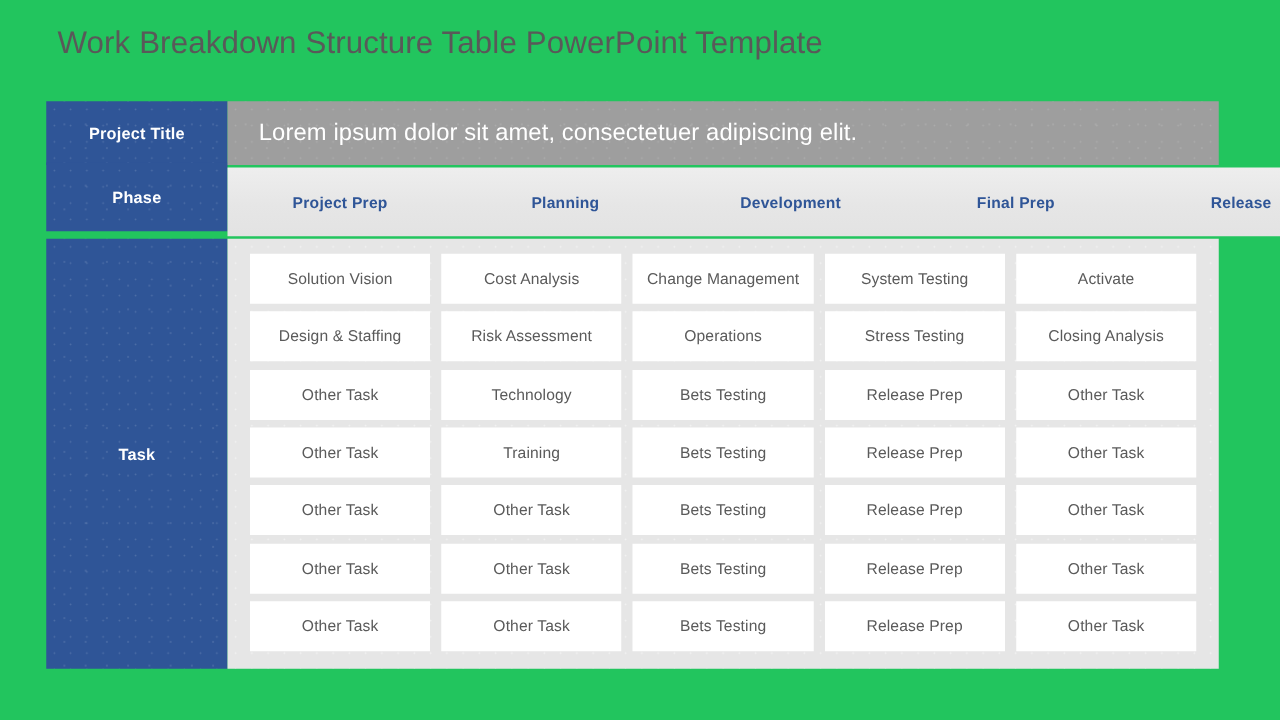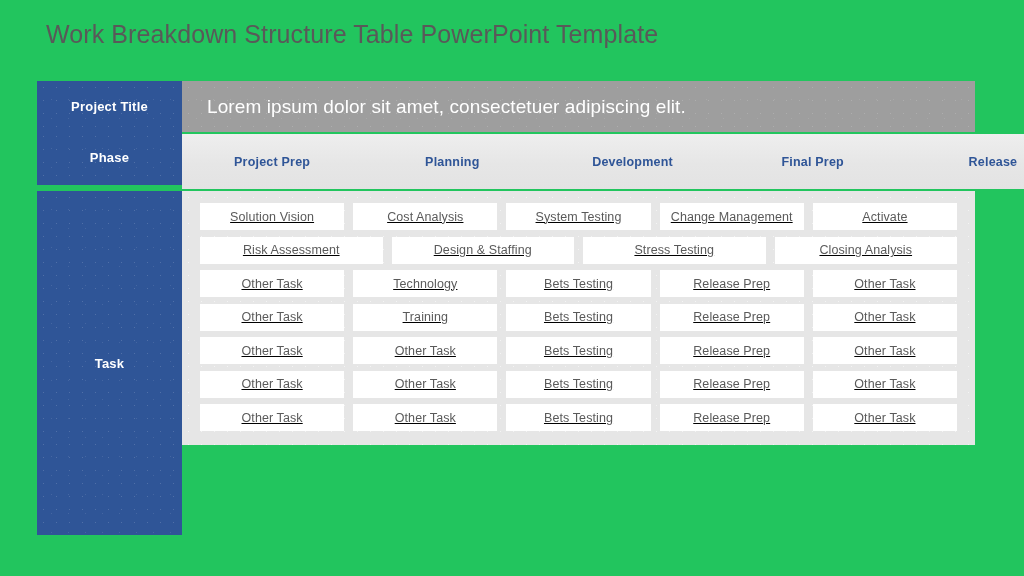--- a/index.html
+++ b/index.html
@@ -123,30 +123,29 @@
     color: #2f5597;
     letter-spacing: 0.2px;
     text-align: center;
   }
 
   .task-area {
     position: absolute;
     left: 0;
     top: 110px;
     width: 793px;
-    height: 254px;
+    height: 344px;
     background-color: #e6e6e6;
     background-image:
       radial-gradient(rgba(255,255,255,0.55) 0.7px, transparent 0.8px);
     background-size: 13px 13px;
     padding: 12px 18px 14px 18px;
     display: flex;
     flex-direction: column;
     gap: 6.5px;
-    text-decoration: underline;
   }
 
   .task-row {
     display: flex;
     gap: 9px;
     flex: 1 1 0;
   }
 
   .task-cell {
     flex: 1 1 0;
@@ -189,28 +188,29 @@
         <div class="phase-cell">Development</div>
         <div class="phase-cell">Final Prep</div>
         <div class="phase-cell">Release</div>
       </div>
 
       <div class="task-area">
 
         <div class="task-row">
           <div class="task-cell">Solution Vision</div>
           <div class="task-cell">Cost Analysis</div>
+          <div class="task-cell">Change Management</div>
           <div class="task-cell">System Testing</div>
-          <div class="task-cell">Change Management</div>
           <div class="task-cell">Activate</div>
         </div>
 
         <div class="task-row">
+          <div class="task-cell">Design &amp; Staffing</div>
           <div class="task-cell">Risk Assessment</div>
-          <div class="task-cell">Design &amp; Staffing</div>
+          <div class="task-cell">Operations</div>
           <div class="task-cell">Stress Testing</div>
           <div class="task-cell">Closing Analysis</div>
         </div>
 
         <div class="task-row">
           <div class="task-cell">Other Task</div>
           <div class="task-cell">Technology</div>
           <div class="task-cell">Bets Testing</div>
           <div class="task-cell">Release Prep</div>
           <div class="task-cell">Other Task</div>

